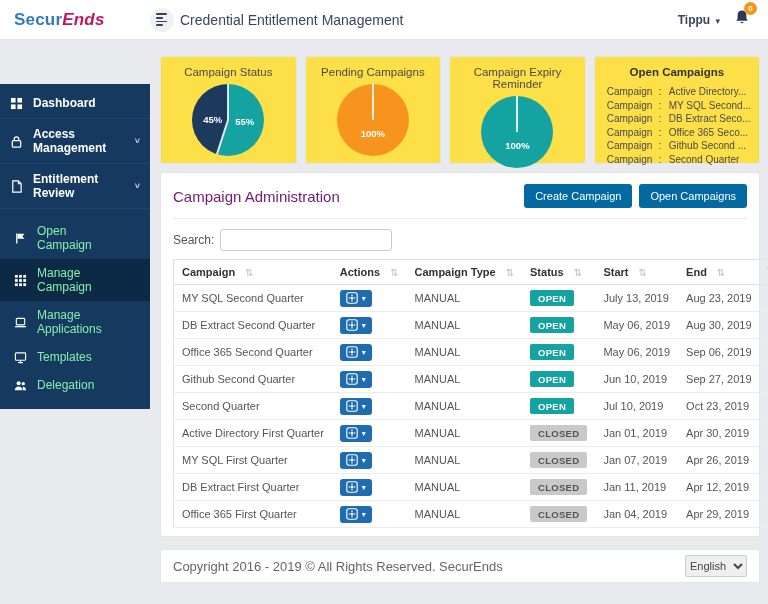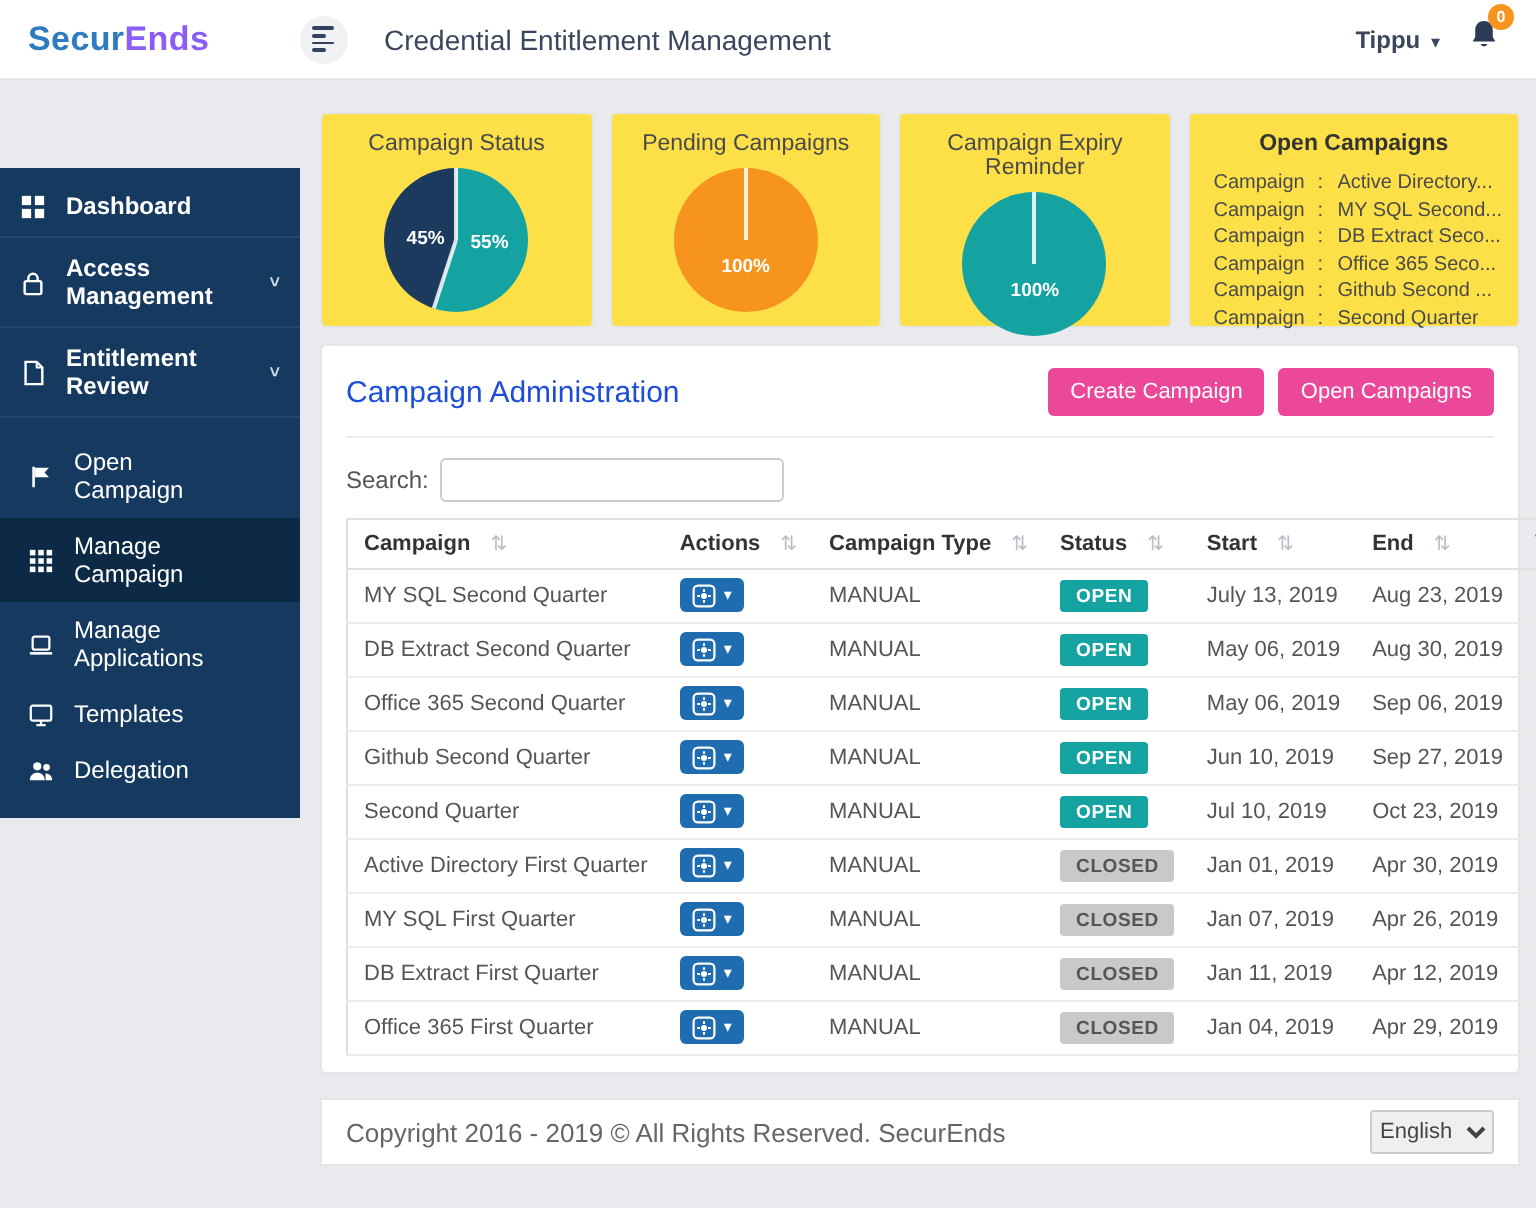--- a/index.html
+++ b/index.html
@@ -8,50 +8,50 @@
     font-family:"Liberation Sans","DejaVu Sans",sans-serif;
     background:#e8eaed; color:#444; overflow:hidden; position:relative;
   }
   
   .header {
     height:40px; background:#fff; border-bottom:1px solid #e2e4e8;
     display:flex; align-items:center; padding:0 14px; position:relative; z-index:3;
   }
   .logo { width:136px; font-size:17px; font-weight:bold; letter-spacing:.2px; }
   .logo .lg-blue { color:#2e7cc0; }
-  .logo .lg-orange { color:#8b5cf6; }
+  .logo .lg-orange { color:#be185d;font-style:italic; }
   .burger-circle {
     width:24px; height:24px; border-radius:50%; background:#f0f1f3;
     display:flex; flex-direction:column; justify-content:center; align-items:flex-start;
     gap:2px; padding-left:6px; cursor:pointer;
   }
   .burger-circle i { display:block; height:1.6px; background:#33415c; border-radius:1px; }
   .burger-circle i:nth-child(1){ width:11px; } .burger-circle i:nth-child(2){ width:7px; }
   .burger-circle i:nth-child(3){ width:11px; } .burger-circle i:nth-child(4){ width:7px; }
-  .page-title { font-size:14px; color:#39465e; margin-left:18px; font-weight:500; }
+  .page-title { font-size:14px; color:#39465e; margin-left:6px; font-weight:500; }
   .header-right { margin-left:auto; display:flex; align-items:center; gap:14px; }
   .user-menu { font-size:12px; color:#39465e; font-weight:bold; cursor:pointer; }
   .user-menu .caret { font-size:9px; margin-left:2px; }
   .bell-wrap { position:relative; cursor:pointer; margin-right:4px; }
   .badge-notif {
     position:absolute; top:-7px; right:-7px; min-width:13px; height:13px;
     background:#f7941d; color:#fff; border-radius:50%; font-size:8px; font-weight:bold;
     display:flex; align-items:center; justify-content:center; padding:0 2px;
   }
   
   .sidebar {
     position:absolute; left:0; top:40px; width:150px; background:#15395f;
     padding:4px 0 10px; z-index:2;margin-top:44px;
   }
   .side-item {
     display:flex; align-items:center; gap:10px; color:#fff; font-size:12px;
     padding:8px 10px; cursor:pointer; border-bottom:1px solid rgba(255,255,255,.07);
   }
   .side-item.top { font-weight:bold; }
-  .side-item.sub { border-bottom:none; padding:7px 27px 7px 14px; color:#ffffff; font-weight:600; }
+  .side-item.sub { border-bottom:none; padding:7px 27px 7px 14px; color:#86efac; font-weight:600; }
   .side-item.sub .s-label { font-weight:normal; }
   .side-gap { height:8px; }
   .side-item.active { background:#0c2946; }
   .side-item .chev { margin-left:auto; font-size:9px; color:#cfd9e6; }
   .side-item svg { flex:0 0 13px; }
   
   .main { margin-left:150px; padding:16px 8px 0 10px; height:564px; }
   .cards-row { display:flex; gap:8px; }
   .card {
     flex:1 1 0; background:#fde047; border:1px solid #e3e5e8; border-radius:3px;
@@ -70,24 +70,24 @@
   .oc-row { display:flex; font-size:10px; color:#4a4a4a; line-height:13.5px; }
   .oc-row .oc-key { width:52px; flex:0 0 52px; }
   .oc-row .oc-colon { width:10px; flex:0 0 10px; }
   .oc-row .oc-val { white-space:nowrap; overflow:hidden; }
   
   .panel {
     background:#fff; border:1px solid #e3e5e8; border-radius:3px;
     margin-top:8px; padding:11px 12px 8px; min-height:352px;
   }
   .panel-head { display:flex; align-items:center; padding-bottom:10px; border-bottom:1px solid #ececec; }
-  .panel-title { font-size:15px; color:#1d4ed8; }
+  .panel-title { font-size:15px; color:#701a75; }
   .panel-actions { margin-left:auto; display:flex; gap:7px; }
   .btn-blue {
-    background:#ec4899; color:#fff; border:none; border-radius:3px;
+    background:#0369a1; color:#fff; border:none; border-radius:3px;
     font-size:11px; padding:6px 11px; cursor:pointer; font-family:inherit;
   }
   .toolbar { display:flex; align-items:center; margin:10px 0 8px; font-size:12px; color:#555; }
   .search-input {
     margin-left:6px; width:172px; height:22px; border:1px solid #ccc; border-radius:3px;
     font-size:12px; padding:0 6px; font-family:inherit;
   }
   .toolbar-right { margin-left:auto; display:flex; align-items:center; gap:5px; }
   .show-select { height:22px; border:1px solid #ccc; border-radius:3px; font-size:12px; font-family:inherit; color:#444; }
   

